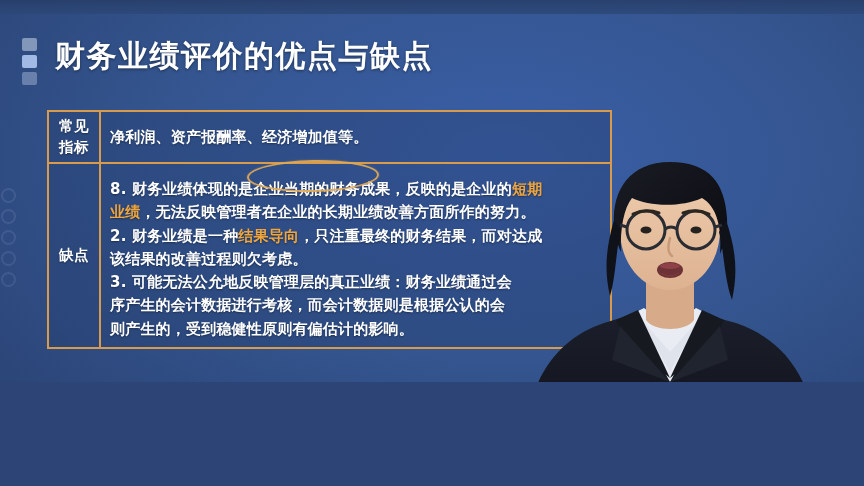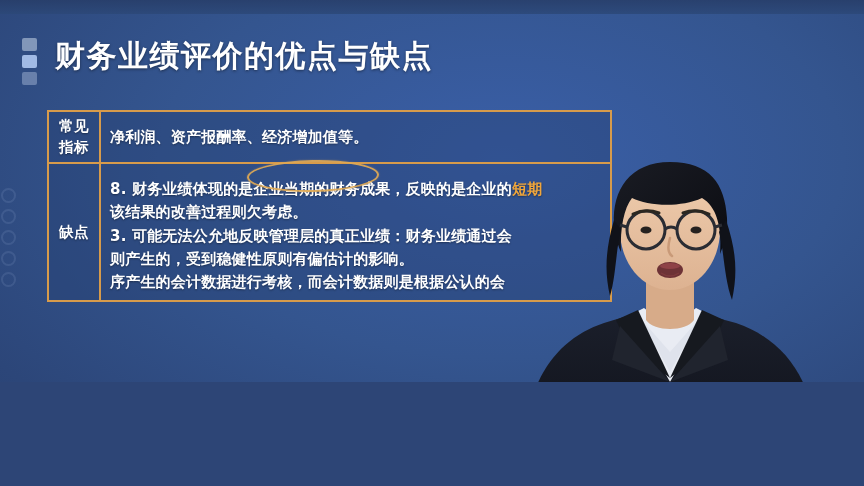--- a/index.html
+++ b/index.html
@@ -119,24 +119,26 @@
       <div class="cell">
         <p><span>净利润、资产报酬率、经济增加值等。</span></p>
       </div>
     </div>
 
 
     <div class="row">
       <div class="lbl">缺点</div>
       <div class="cell">
         <p><span>8. 财务业绩体现的是企业当期的财务成果，反映的是企业的</span><span class="hl">短期</span></p>
+        <p><span class="hl">业绩</span><span>，无法反映管理者在企业的长期业绩改善方面所作的努力。</span></p>
+        <p><span>2. 财务业绩是一种</span><span class="hl">结果导向</span><span>，只注重最终的财务结果，而对达成</span></p>
         <p><span>该结果的改善过程则欠考虑。</span></p>
         <p><span>3. 可能无法公允地反映管理层的真正业绩：财务业绩通过会</span></p>
+        <p><span>序产生的会计数据进行考核，而会计数据则是根据公认的会</span></p>
         <p><span>则产生的，受到稳健性原则有偏估计的影响。</span></p>
-        <p><span>序产生的会计数据进行考核，而会计数据则是根据公认的会</span></p>
       </div>
     </div>
 
   </div>
 
   <div id="ellipse-anno"></div>
 
   <div id="presenter">
     <svg width="344" height="366" viewBox="0 0 344 366" xmlns="http://www.w3.org/2000/svg">
       <defs>

